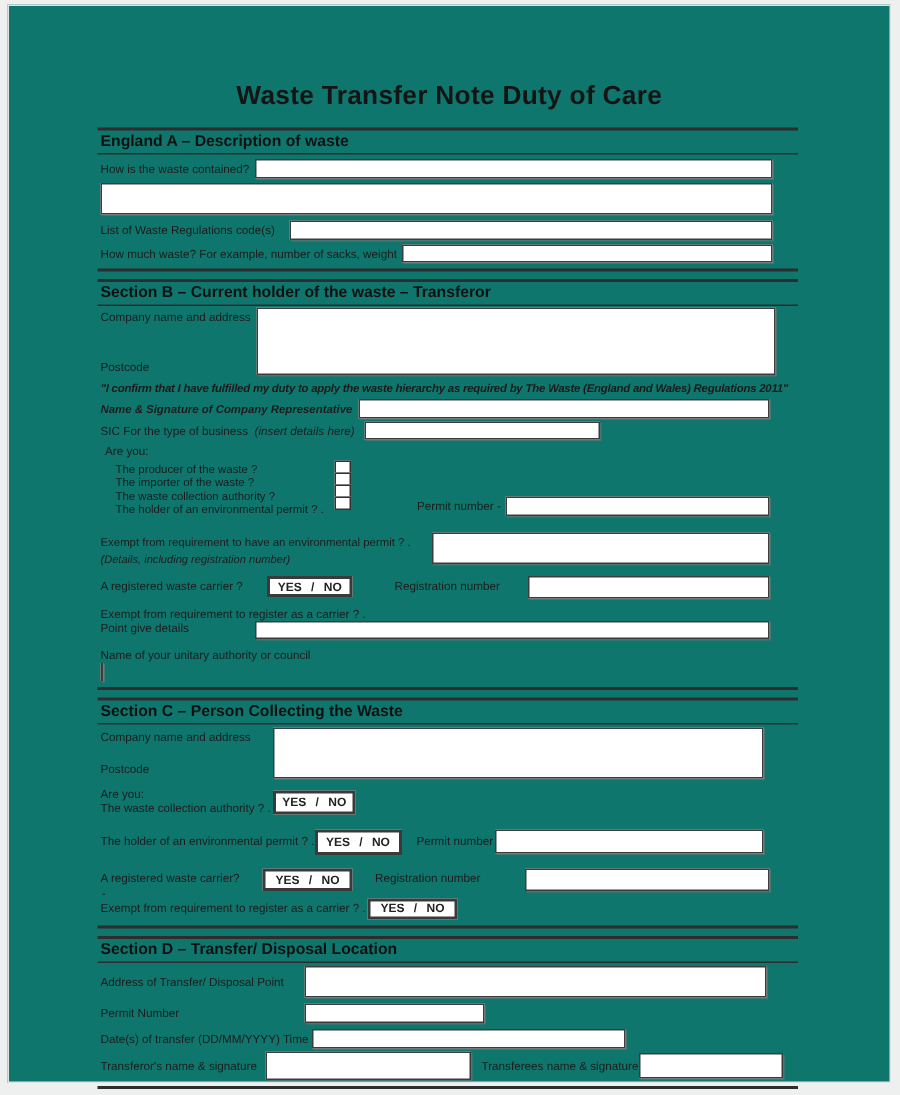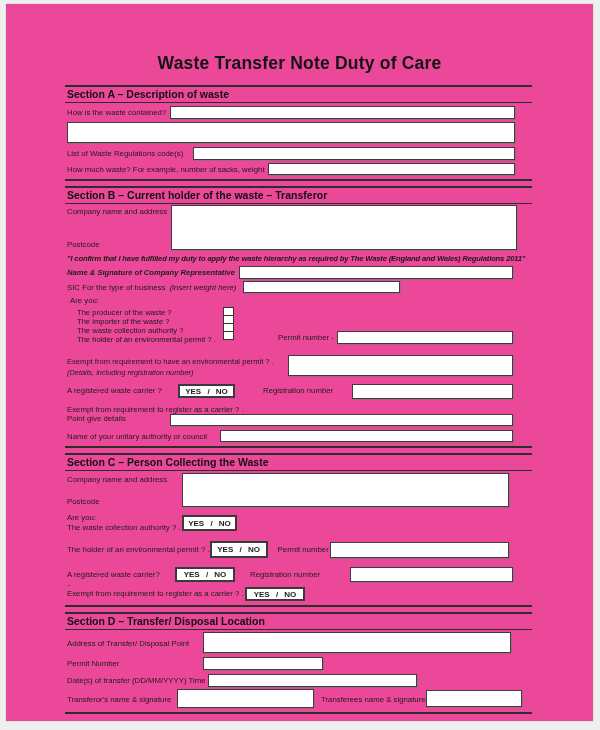--- a/index.html
+++ b/index.html
@@ -4,21 +4,21 @@
 <style>
   html,body { margin:0; padding:0; }
   body {
     width:600px; height:730px; position:relative;
     background:#eef0f0;
     font-family:"Liberation Sans", sans-serif;
     color:#1a1a1a;
   }
   .page {
     position:absolute; left:5px; top:3px; width:589px; height:719px;
-    background:#ec4899; border:1px solid #e2e4e4; box-sizing:border-box;
+    background:#0f766e; border:1px solid #e2e4e4; box-sizing:border-box;
   }
   .doc-title {
     position:absolute; top:49px; left:0; width:100%;
     text-align:center; font-size:17.5px; font-weight:bold; color:#141414;
     letter-spacing:0.2px;
   }
   .form { position:absolute; left:59px; top:81px; width:467px; }
 
   .section {
     border-top:2px solid #2d2d2d; border-bottom:2px solid #2d2d2d;
@@ -63,21 +63,21 @@
 </style>
 </head>
 <body>
 
 <div class="page">
   <div class="doc-title">Waste Transfer Note Duty of Care</div>
 
   <div class="form">
 
     <div class="section">
-      <div class="sec-title">Section A – Description of waste</div>
+      <div class="sec-title">England A – Description of waste</div>
 
       <div class="row" style="margin-top:3px;">
         <div class="lbl" style="min-width:103px;">How is the waste contained?</div>
         <div class="box grow" style="height:13px; margin-right:17px;"></div>
       </div>
 
       <div class="row" style="margin-top:3px;">
         <div class="box grow" style="height:21px; margin-right:17px;"></div>
       </div>
 
@@ -104,21 +104,21 @@
       </div>
 
       <div class="confirm" style="margin-top:4px;">"I confirm that I have fulfilled my duty to apply the waste hierarchy as required by The Waste (England and Wales) Regulations 2011"</div>
 
       <div class="row" style="margin-top:3px;">
         <div class="lbl bi" style="min-width:172px; font-size:7.6px;">Name &amp; Signature of Company Representative</div>
         <div class="box grow" style="height:13px; margin-right:19px;"></div>
       </div>
 
       <div class="row" style="margin-top:2px;">
-        <div class="lbl" style="min-width:176px;"><span>SIC  For the type of business</span>&nbsp;&nbsp;<span class="it">(insert weight here)</span></div>
+        <div class="lbl" style="min-width:176px;"><span>SIC  For the type of business</span>&nbsp;&nbsp;<span class="it">(insert details here)</span></div>
         <div class="box" style="width:157px; height:12px;"></div>
       </div>
 
       <div class="lbl" style="padding-left:5px; margin-top:1px;">Are you:</div>
 
       <div class="optwrap">
         <div style="position:absolute; left:12px; top:0;">
           <div class="optline">The producer of the waste ?</div>
           <div class="optline">The importer of the waste ?</div>
           <div class="optline">The waste collection authority ?</div>
@@ -148,21 +148,21 @@
         <div class="lbl" style="margin-left:28px; min-width:89px; padding-top:0;">Registration number</div>
         <div class="box grow" style="height:15px; margin-right:19px;"></div>
       </div>
 
       <div class="lbl" style="padding-left:2px; margin-top:4px;">Exempt from requirement to register as a carrier ? .</div>
       <div class="row">
         <div class="lbl" style="min-width:103px; padding-top:0;">Point give details</div>
         <div class="box grow" style="height:12px; margin-right:19px;"></div>
       </div>
 
-      <div class="row" style="margin-top:4px;">
+      <div class="row" style="margin-top:4px;flex-direction:column;">
         <div class="lbl" style="min-width:153px;">Name of your unitary authority or council</div>
         <div class="box grow" style="height:12px; margin-right:19px;"></div>
       </div>
     </div>
 
     <div class="section">
       <div class="sec-title">Section C – Person Collecting the Waste</div>
 
       <div class="row" style="margin-top:2px;">
         <div class="twolines" style="min-width:115px; height:33px;">

